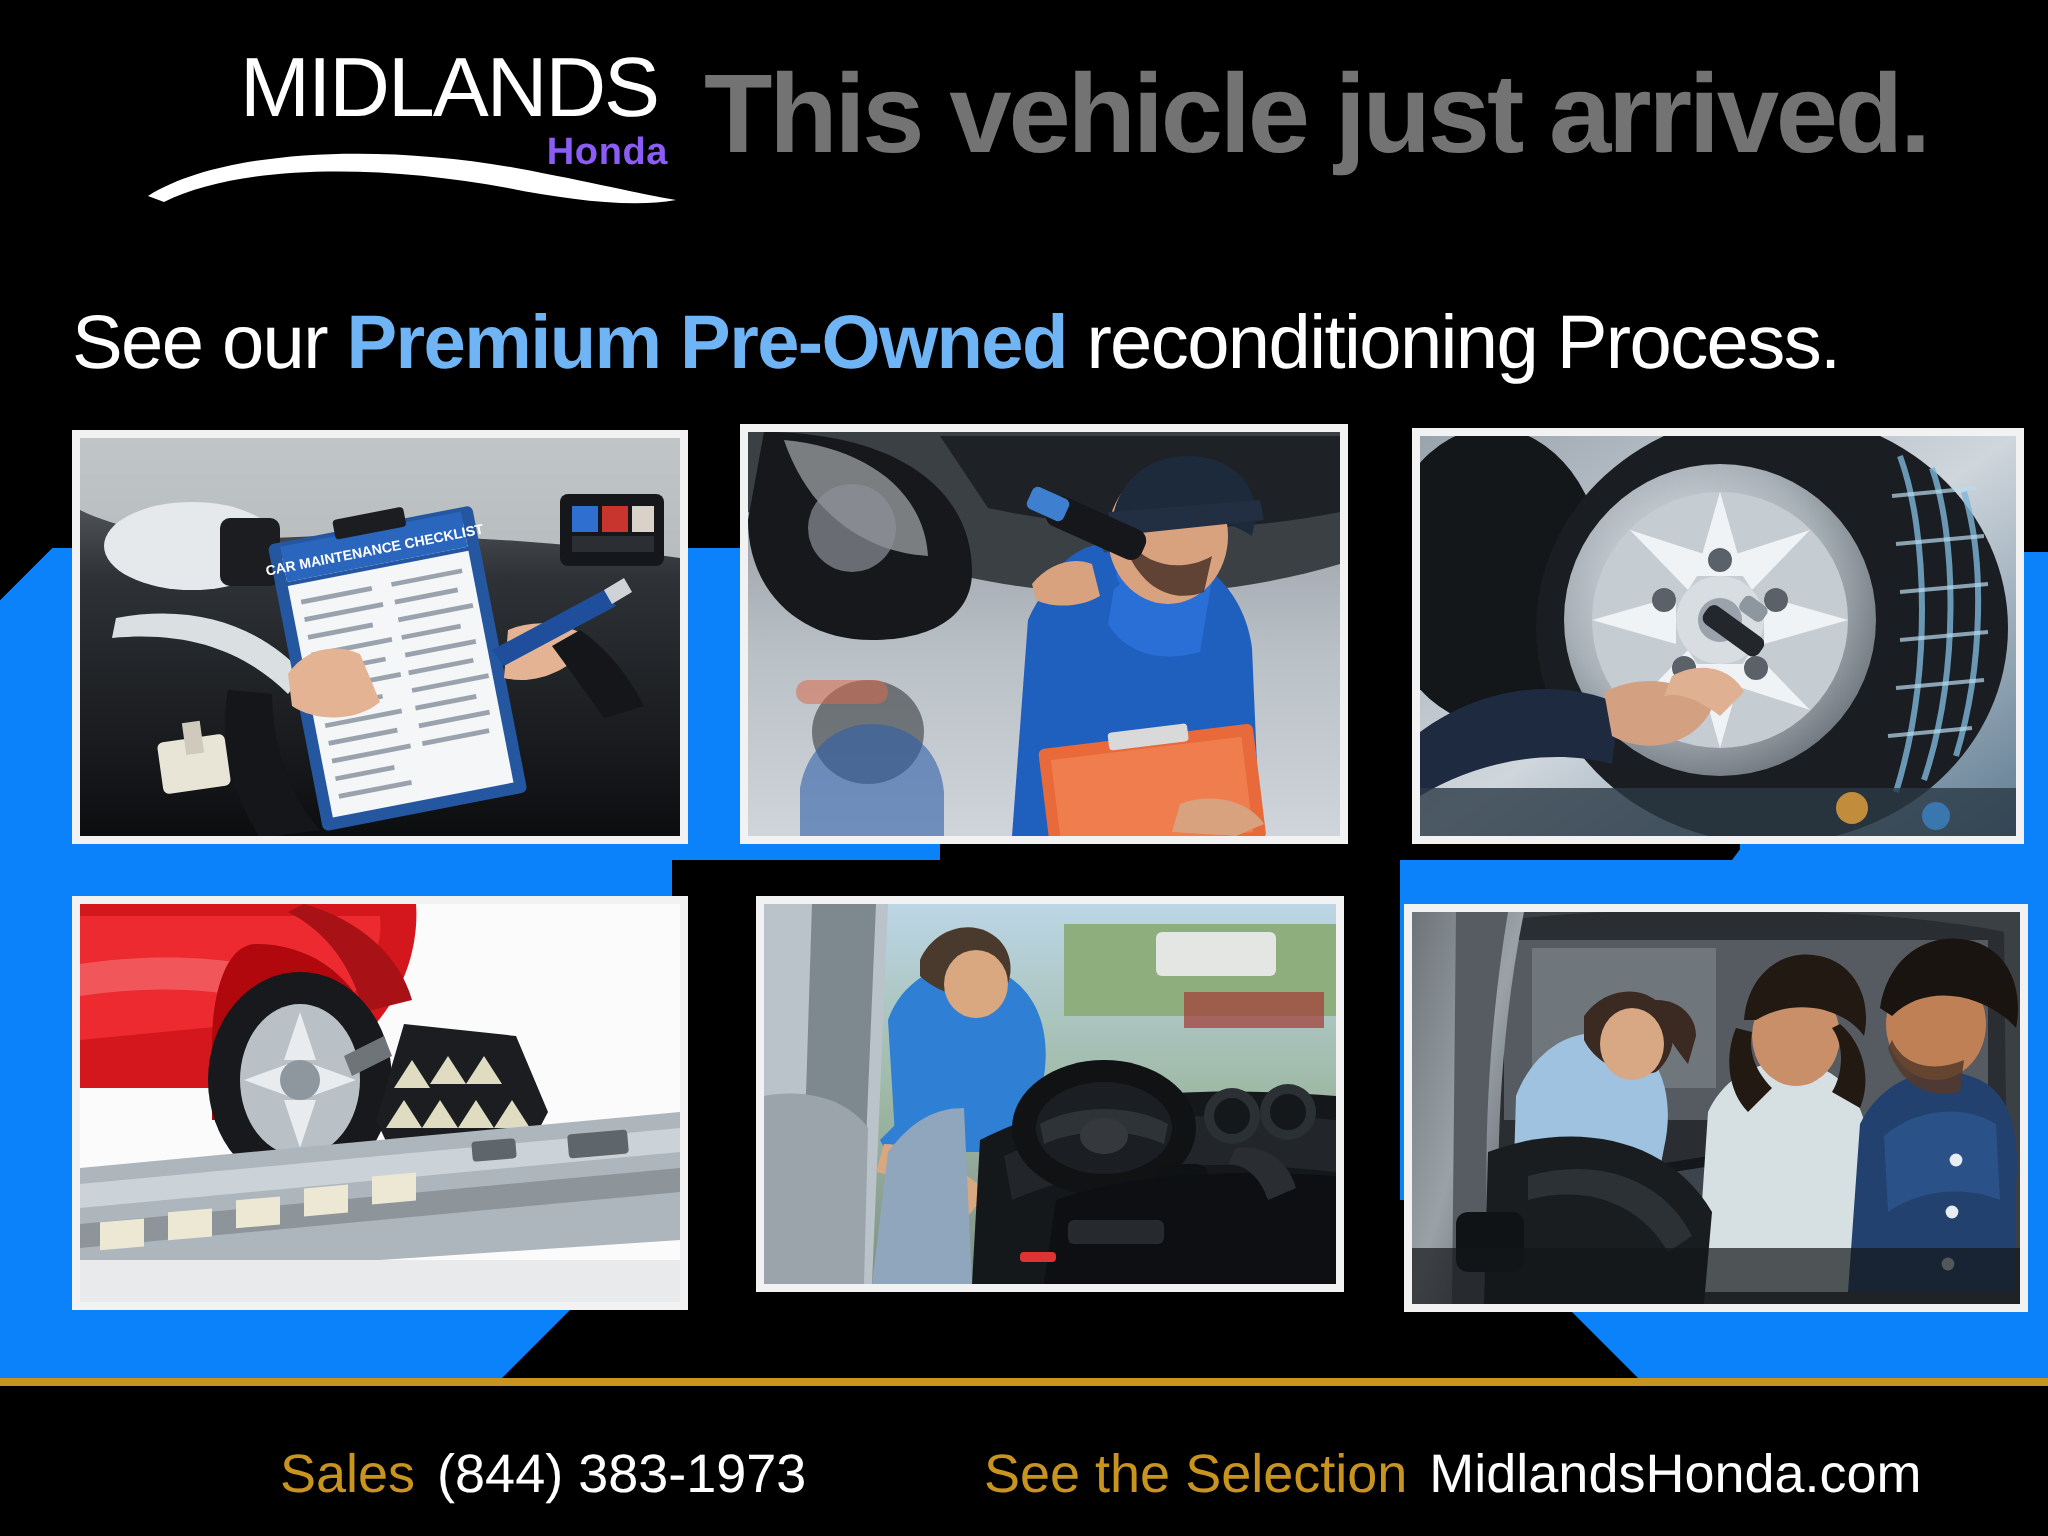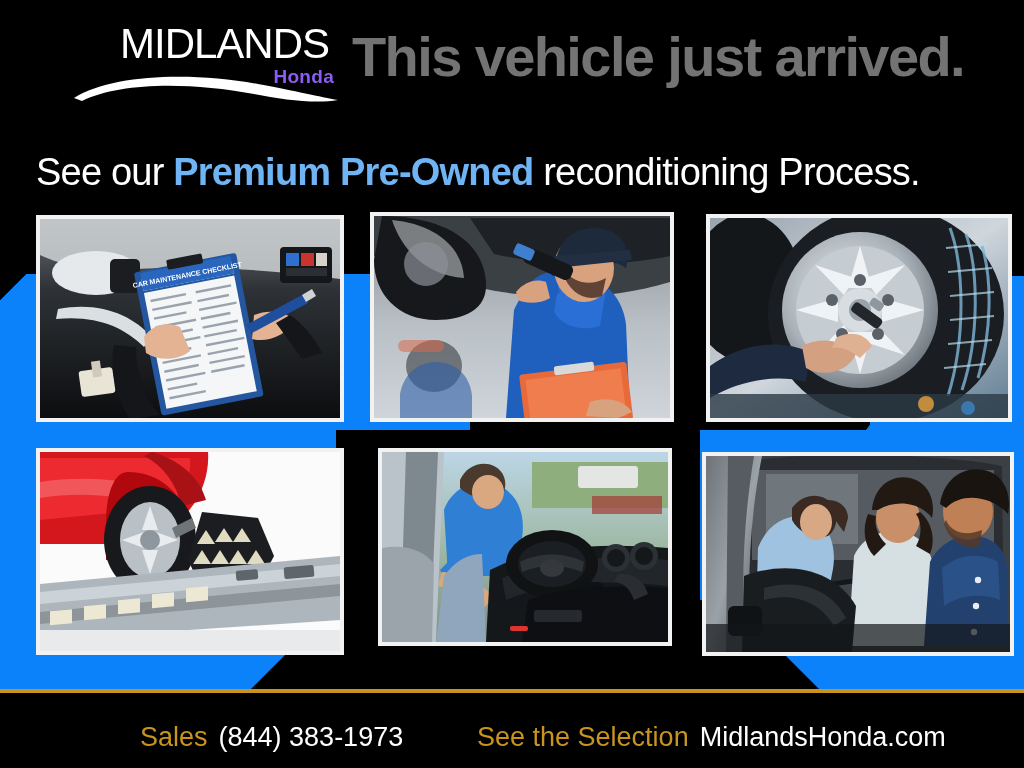--- a/index.html
+++ b/index.html
@@ -34,21 +34,21 @@
   #ph4{left:36px;top:448px;width:300px;height:199px;}
   #ph5{left:378px;top:448px;width:286px;height:190px;}
   #ph6{left:702px;top:452px;width:304px;height:196px;}
 
   
   #gold-rule{position:absolute;left:0;top:689px;width:1024px;height:4px;background:#c8941f;z-index:8;}
   #footer{position:absolute;left:0;top:694px;width:1024px;height:74px;background:#000;z-index:8;}
   .gold{color:#c8941f;}
   .wht{color:#ffffff;}
   #sales-block{position:absolute;left:140px;top:722px;font-size:27px;white-space:nowrap;z-index:9;}
-  #sel-block{position:absolute;left:477px;top:722px;font-size:27px;white-space:nowrap;z-index:9;}
+  #sel-block{position:absolute;left:492px;top:722px;font-size:27px;white-space:nowrap;z-index:9;}
   .sp{display:inline-block;width:11px;}
 </style>
 </head>
 <body>
 
 <div id="stage">
 
   <svg class="bg-layer" width="1024" height="768" viewBox="0 0 1024 768" aria-hidden="true">
     <rect x="0" y="0" width="1024" height="768" fill="#000000"></rect>
 

